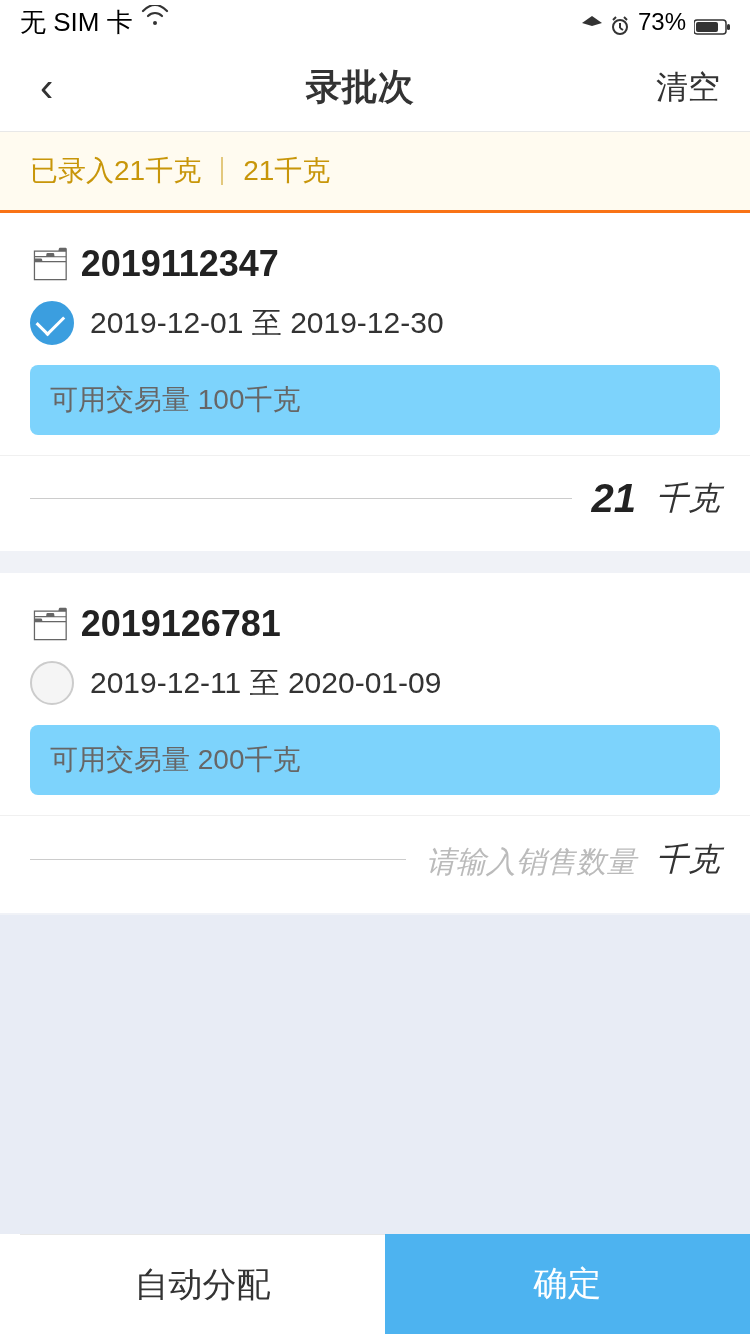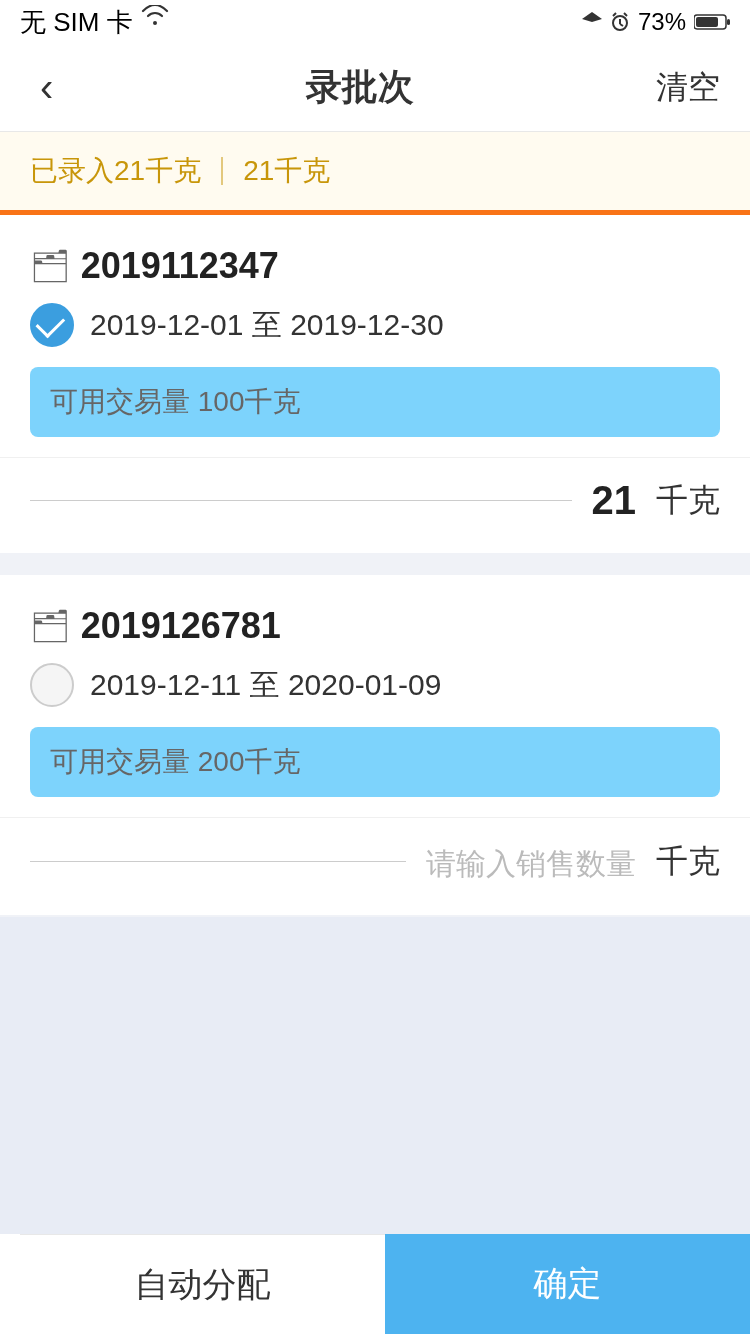--- a/index.html
+++ b/index.html
@@ -28,21 +28,21 @@
       gap: 8px;
       font-size: 26px;
       font-weight: 500;
     }
     .status-center {
       font-size: 30px;
       font-weight: 600;
     }
     .status-right {
       display: flex;
-      align-items: center;
+      align-items: flex-end;
       gap: 8px;
       font-size: 24px;
     }
 
     
     .nav-bar {
       height: 88px;
       background: #fff;
       display: flex;
       align-items: center;
@@ -67,21 +67,21 @@
       cursor: pointer;
     }
 
     
     .info-banner {
       background: #fffbf0;
       padding: 20px 30px;
       display: flex;
       align-items: center;
       gap: 20px;
-      border-bottom: 5px solid #f97316;
+      border-bottom: 3px solid #f97316;
     }
     .info-banner-text {
       font-size: 28px;
       color: #c8960a;
     }
     .info-banner-divider {
       width: 2px;
       height: 28px;
       background: #c8960a;
       opacity: 0.5;
@@ -154,20 +154,21 @@
     }
 
     
     .qty-row {
       display: flex;
       align-items: center;
       justify-content: flex-end;
       padding: 20px 30px 30px 30px;
       gap: 20px;
       border-top: 1px solid #f0f0f0;
+      font-style: italic;
     }
     .qty-value {
       font-size: 40px;
       font-weight: 600;
       color: #222;
     }
     .qty-input-placeholder {
       font-size: 30px;
       color: #bbb;
       margin-top: 6px;

